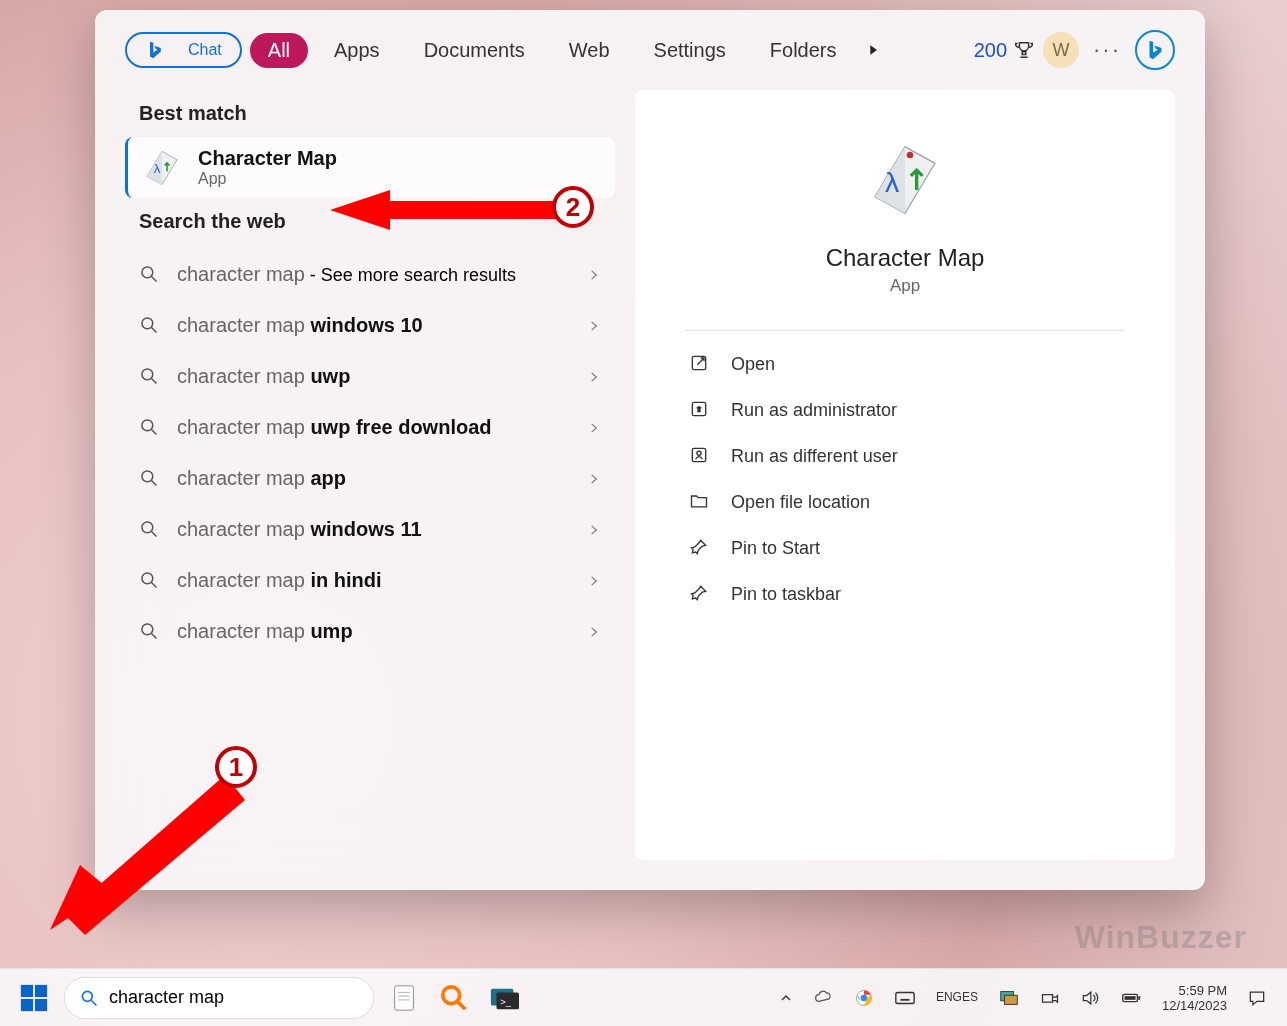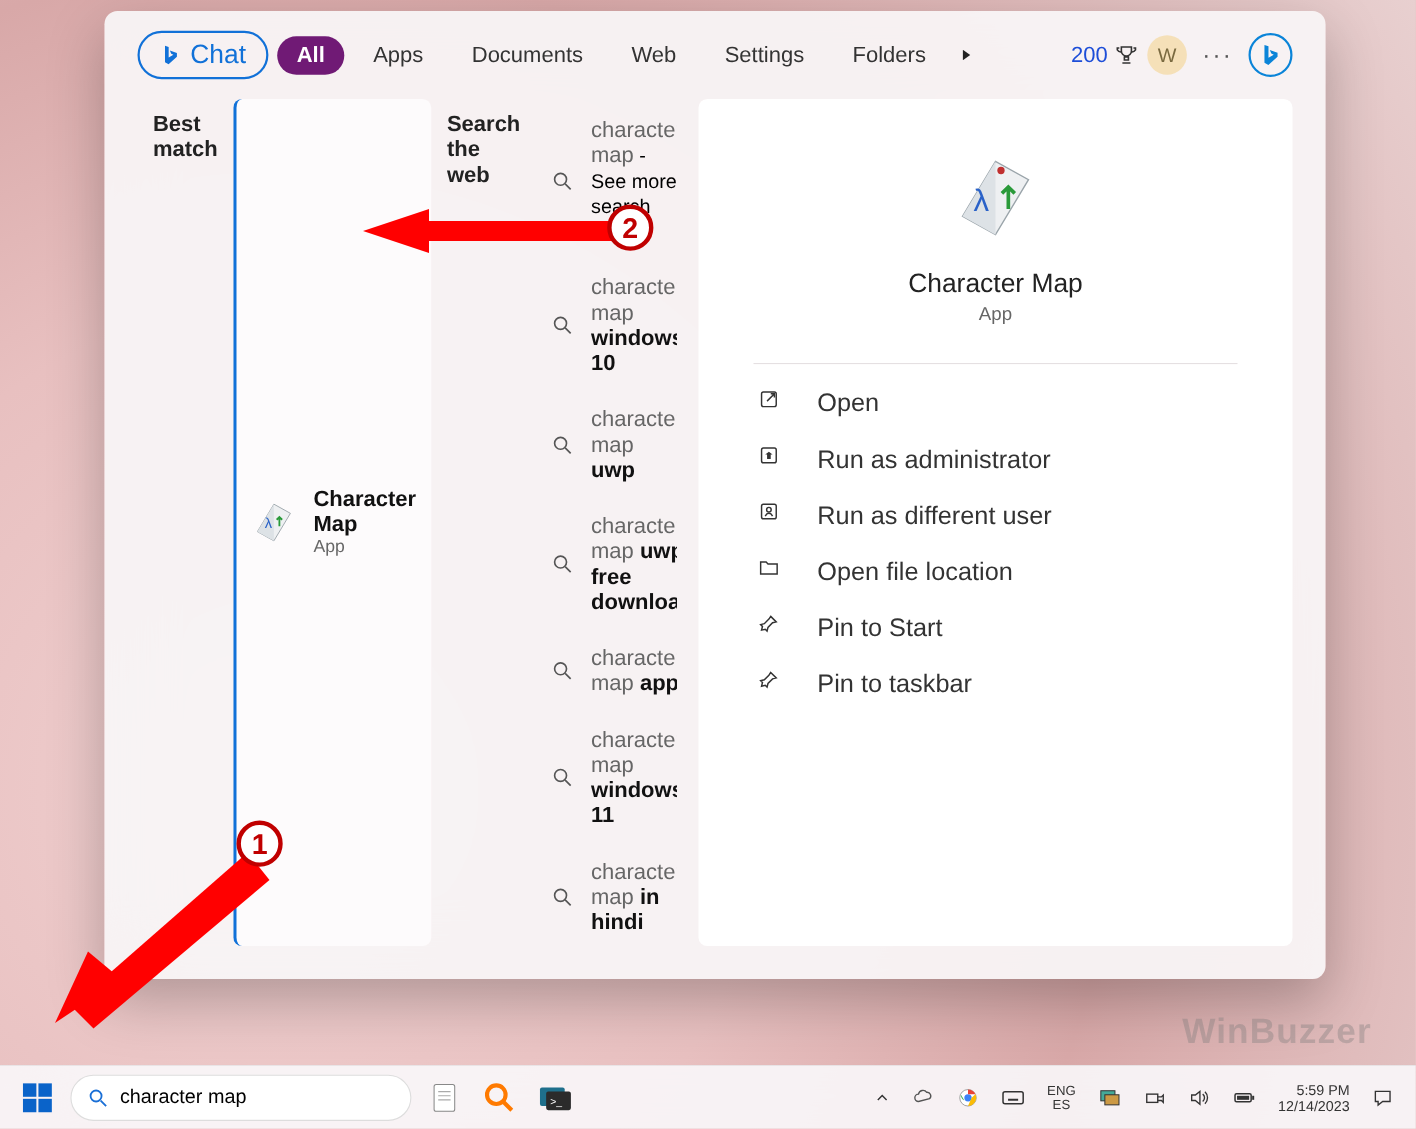--- a/index.html
+++ b/index.html
@@ -15,34 +15,34 @@
     position:absolute; left:95px; top:10px; width:1110px; height:880px;
     background: rgba(248,244,246,0.95);
     border-radius:12px;
     backdrop-filter: blur(30px);
     box-shadow: 0 20px 50px rgba(0,0,0,0.25);
     display:flex; flex-direction:column;
   }
 
   
   .tab-row { height:80px; display:flex; align-items:center; padding:0 30px; gap:8px;}
-  .chat-chip { display:flex; align-items:center; gap:8px; padding:6px 18px; border:2px solid #1171d8; border-radius:22px; color:#1171d8; font-size:24px; font-weight:500; cursor:pointer;}
+  .chat-chip { display:flex; align-items:center; gap:23px; padding:6px 18px; border:2px solid #1171d8; border-radius:22px; color:#1171d8; font-size:16px; font-weight:500; cursor:pointer;}
   .chat-chip .bing-icon { width:20px; height:20px; }
   .tab-pill { padding:6px 18px; border-radius:20px; font-size:20px; color:#333; cursor:pointer;}
-  .tab-pill.active { background:#701a75; color:#fff; font-weight:700;}
+  .tab-pill.active { background:#be185d; color:#fff; font-weight:400;}
   .tab-spacer { flex:1; }
   .tri-icon { width:20px; height:20px; display:flex; align-items:center; justify-content:center;}
   .reward-chip { display:flex; align-items:center; gap:6px; font-size:20px; color:#1d4ed8;}
   .avatar { width:36px; height:36px; border-radius:50%; background:#f5e0b8; display:flex; align-items:center; justify-content:center; font-size:18px; color:#7a6a40; font-weight:500;}
   .ellipsis { font-size:22px; color:#555; letter-spacing:2px; cursor:pointer; padding:0 6px;}
   .bing-circle { width:40px; height:40px; border:2px solid #0a84d8; border-radius:50%; display:flex; align-items:center; justify-content:center;}
 
   
   .search-body { flex:1; display:flex; padding:0 30px 30px 30px; gap:20px; overflow:hidden;}
-  .left-col { width:490px; display:flex; flex-direction:row; overflow:hidden;}
+  .left-col { width:490px; display:flex; flex-direction:column; overflow:hidden;}
   .section-header { font-size:20px; font-weight:600; color:#222; padding:12px 14px;}
 
   .best-match-item { background:#fdfbfc; border-radius:8px; display:flex; align-items:center; padding:10px 14px; gap:16px; position:relative; border-left:3px solid #1171d8;}
   .app-icon-small { width:40px; height:40px; display:flex; align-items:center; justify-content:center;}
   .bm-title { font-size:20px; font-weight:600; color:#111;}
   .bm-sub { font-size:16px; color:#666;}
 
   .web-list { display:flex; flex-direction:column; margin-top:4px; overflow-y:auto;}
   .web-item { display:flex; align-items:center; padding:14px 14px; gap:16px; cursor:pointer; border-radius:6px;}
   .search-glyph { width:22px; height:22px; color:#555;}
@@ -52,38 +52,38 @@
   .web-text .hint { color:#000000; font-size:18px;}
   .chev-right { color:#888; font-size:16px;}
 
   
   .right-col { flex:1; background:#fff; border-radius:8px; padding:50px 20px 20px 20px; display:flex; flex-direction:column; align-items:center;}
   .preview-icon { width:80px; height:80px; display:flex; align-items:center; justify-content:center;}
   .preview-title { font-size:24px; color:#222; margin-top:24px;}
   .preview-sub { font-size:17px; color:#666; margin-top:4px;}
   .preview-divider { width:88%; height:1px; background:#e5e0e2; margin:34px 0 10px 0;}
   .action-list { width:88%; display:flex; flex-direction:column;}
-  .action-item { display:flex; gap:32px; padding:12px 4px; font-size:23px; color:#333; cursor:pointer; border-radius:6px;}
+  .action-item { display:flex; align-items:center; gap:20px; padding:12px 4px; font-size:18px; color:#333; cursor:pointer; border-radius:6px;}
   .action-icon { width:22px; height:22px; color:#333;}
 
   
   .anno { position:absolute; pointer-events:none; }
   .bubble { width:42px; height:42px; border:4px solid #c00000; background:#fff; border-radius:50%; display:flex; align-items:center; justify-content:center; font-size:26px; font-weight:700; color:#c00000;}
 
   
   .taskbar { position:absolute; left:0; bottom:0; width:100%; height:58px; background:rgba(248,246,248,0.92); backdrop-filter:blur(30px); display:flex; align-items:center; padding:0 14px; gap:10px; border-top:1px solid rgba(0,0,0,0.06);}
   .start-btn { width:40px; height:40px; display:flex; align-items:center; justify-content:center; cursor:pointer;}
   .win-logo { width:30px; height:30px;}
   .tb-search { width:310px; height:42px; background:#fff; border:1px solid #ddd; border-radius:22px; display:flex; align-items:center; padding:0 14px; gap:10px;}
   .tb-search input { border:none; outline:none; font-size:18px; flex:1; background:transparent;}
   .tb-icon { width:40px; height:40px; display:flex; align-items:center; justify-content:center; cursor:pointer;}
   .tb-spacer { flex:1;}
   .sys-tray { display:flex; align-items:center; gap:8px;}
   .tray-item { height:40px; display:flex; align-items:center; justify-content:center; padding:0 6px; font-size:14px; color:#333;}
-  .lang-block { display:flex; flex-direction:column; align-items:center; font-size:12px; line-height:13px;}
+  .lang-block { display:flex; flex-direction:row; align-items:center; font-size:12px; line-height:13px;}
   .clock-block { display:flex; flex-direction:column; align-items:flex-end; font-size:13px; line-height:15px;}
 
   
   .watermark { position:absolute; right:40px; bottom:70px; font-size:32px; font-weight:700; color:rgba(120,120,120,0.35); letter-spacing:1px; pointer-events:none;margin-top:36px;}
 
   svg { display:block; }
 </style>
 </head>
 <body>
 

